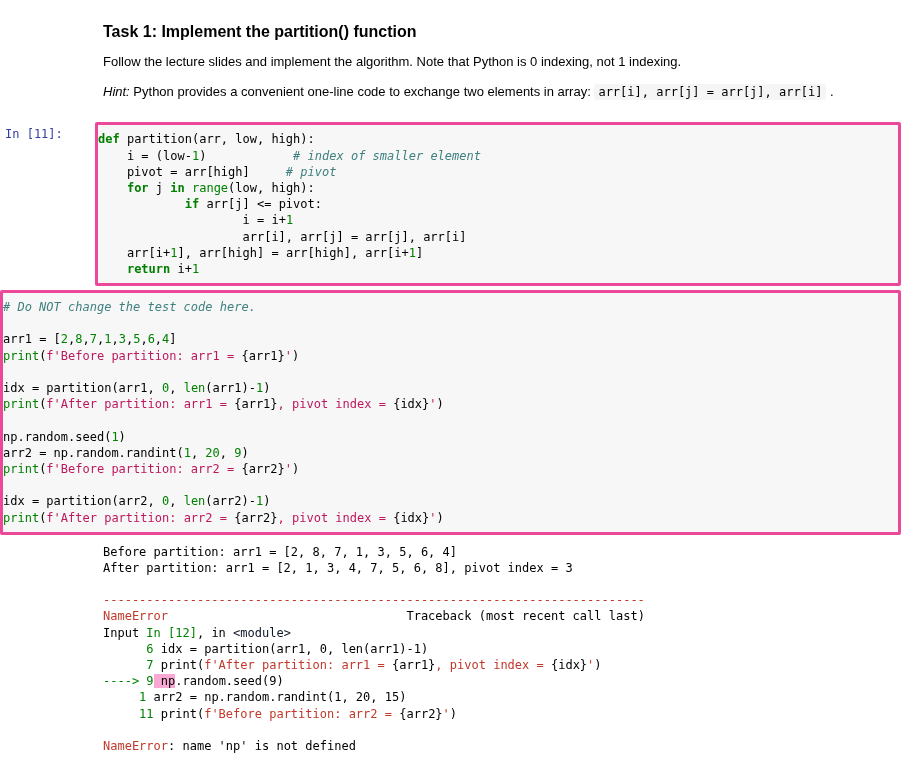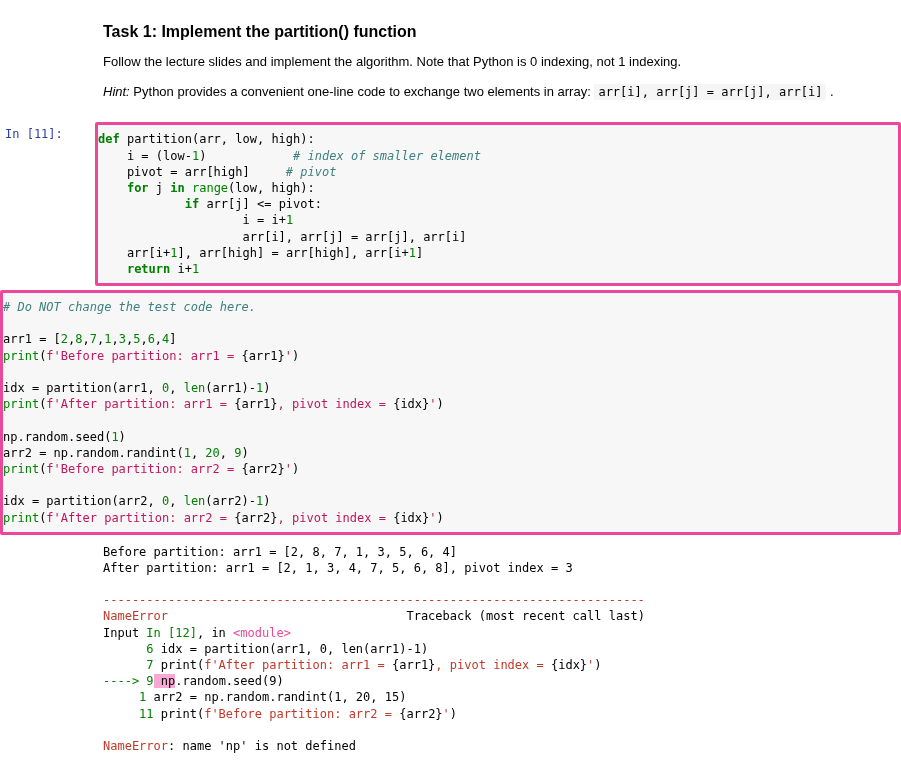--- a/index.html
+++ b/index.html
@@ -84,21 +84,21 @@
   }
   pre.out {
     margin: 0;
     font-family: "Menlo", "Consolas", monospace;
     font-size: 12px;
     line-height: 1.35;
     white-space: pre;
   }
   .err-red { color: #c0392b; text-align: center; }
   .err-green { color: #008000; text-align: right; }
-  .err-cyan { color: #ec4899; }
+  .err-cyan { color: #0f172a; }
   .hl { background: #f9a8d4; }
   .tb-sep { color: #c0392b; }
 </style>
 </head>
 <body>
 
 <div class="notebook">
 
   <div class="cell">
     <div class="prompt empty"></div>

